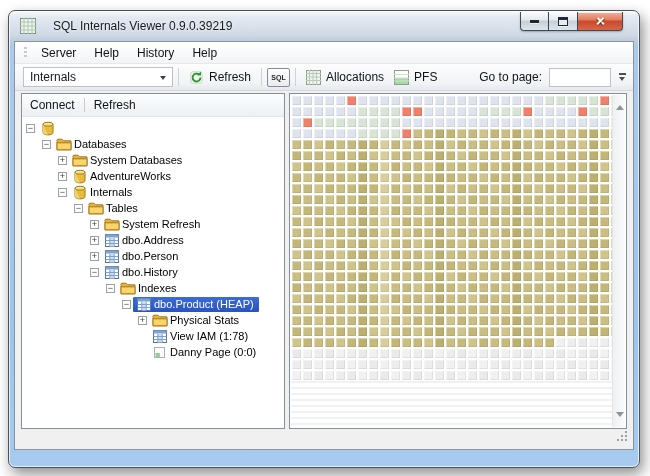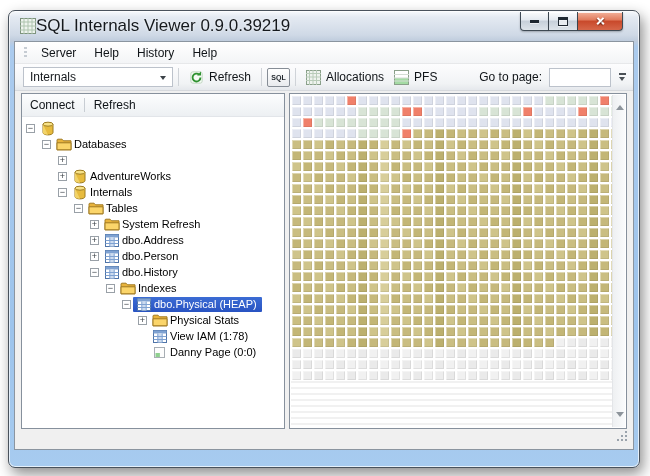--- a/index.html
+++ b/index.html
@@ -3,21 +3,21 @@
 <meta charset="utf-8">
 <style>
   *{box-sizing:border-box;margin:0;padding:0}
   html,body{width:650px;height:476px;background:#fff;font-family:"Liberation Sans",sans-serif;overflow:hidden;position:relative}
 
   
   .window{position:absolute;left:8px;top:10px;width:632px;height:458px;border:1px solid #49525c;border-radius:7px;
     background:linear-gradient(180deg,#f7fafd 0,#e4eaf2 6px,#cfd9e6 24px,#bfccdd 30px,#abcbee 36px,#9dc4ec 70%,#a7cbef 100%);
     box-shadow:3px 6px 14px rgba(0,0,0,.45), inset 0 0 0 1px rgba(255,255,255,.7)}
   .titlebar{position:absolute;left:0;top:0;right:0;height:30px;display:flex;align-items:center;padding-left:11px}
-  .title{font-size:17px;color:#15191d;margin-left:0;text-shadow:0 0 3px rgba(255,255,255,.9)}
+  .title{font-size:12px;color:#15191d;margin-left:17px;text-shadow:0 0 3px rgba(255,255,255,.9)}
   .capbtns{position:absolute;top:1px;right:16px;display:flex;gap:0}
   .capbtn{height:19px;border:1px solid #3f4a54;border-top:none;display:flex;align-items:center;justify-content:center;
     background:linear-gradient(#fbfcfd,#e3e9ef 45%,#c6cfd9 50%,#dde4ea);box-shadow:inset 0 1px 0 rgba(255,255,255,.85),0 1px 2px rgba(0,0,0,.25)}
   .capbtn.minb{width:29px;border-radius:0 0 0 4px}
   .capbtn.maxb{width:29px;border-left:none}
   .capbtn.closeb{width:45px;border-left:none;border-radius:0 0 4px 0;
     background:linear-gradient(#f3b39c,#e07a5c 45%,#c8482a 50%,#d6674a);}
   .g-min{width:9px;height:3px;background:#1f2831;box-shadow:0 1px 0 rgba(255,255,255,.6)}
   .g-max{width:10px;height:9px;border:1px solid #1f2831;border-top:3px solid #1f2831;background:rgba(255,255,255,.55);box-shadow:0 1px 0 rgba(255,255,255,.6)}
   .g-x{position:relative;width:11px;height:11px}
@@ -185,20 +185,29 @@
                   <svg width="16" height="13" viewBox="0 0 16 13">
                     <path d="M1 3.5V11.8H15V2.8H7.6L6 1.2H2A1 1 0 0 0 1 2.2Z" fill="#e8b33c" stroke="#a07a22"></path>
                     <path d="M1 4.8H15V11.8H1Z" fill="#fbd56a" stroke="#a07a22"></path>
                   </svg>
                 </span>
                 <span class="tlabel">Databases</span>
               </span>
             </div>
             <div class="trow" style="padding-left: 36px;">
               <span class="expander">+</span>
+              <span class="selwrap">
+                <span class="ticon">
+                  <svg width="16" height="13" viewBox="0 0 16 13">
+                    <path d="M1 3.5V11.8H15V2.8H7.6L6 1.2H2A1 1 0 0 0 1 2.2Z" fill="#e8b33c" stroke="#a07a22"></path>
+                    <path d="M1 4.8H15V11.8H1Z" fill="#fbd56a" stroke="#a07a22"></path>
+                  </svg>
+                </span>
+                <span class="tlabel">System Databases</span>
+              </span>
             </div>
             <div class="trow" style="padding-left: 36px;">
               <span class="expander">+</span>
               <span class="selwrap">
                 <span class="ticon">
                   <svg width="14" height="15" viewBox="0 0 14 15">
                     <path d="M2 3.2v8.4c0 1.3 2.2 2.3 5 2.3s5-1 5-2.3V3.2" fill="#e7bb3e" stroke="#9c7a1e"></path>
                     <path d="M2 3.2v8.4c0 1.3 2.2 2.3 5 2.3" fill="#f2d368" stroke="none"></path>
                     <ellipse cx="7" cy="3.2" rx="5" ry="2" fill="#f8e287" stroke="#9c7a1e"></ellipse>
                   </svg>
@@ -301,21 +310,21 @@
               <span class="expander">−</span>
               <span class="selwrap">
                 <span class="ticon">
                   <svg width="14" height="13" viewBox="0 0 14 13">
                     <rect x="0.5" y="0.5" width="13" height="12" fill="#ffffff" stroke="#4f74a8"></rect>
                     <rect x="0.5" y="0.5" width="13" height="3" fill="#7fa2d2"></rect>
                     <rect x="4.8" y="3.5" width="4.4" height="9" fill="#cddcf0"></rect>
                     <path d="M4.8 3.5v9M9.2 3.5v9M0.5 6.5h13M0.5 9.5h13" stroke="#7fa2d2" fill="none"></path>
                   </svg>
                 </span>
-                <span class="tlabel">dbo.Physical (HEAP)</span>
+                <span class="tlabel">dbo.Product (HEAP)</span>
               </span>
             </div>
             <div class="trow" style="padding-left: 116px;">
               <span class="expander">+</span>
               <span class="selwrap">
                 <span class="ticon">
                   <svg width="16" height="13" viewBox="0 0 16 13">
                     <path d="M1 3.5V11.8H15V2.8H7.6L6 1.2H2A1 1 0 0 0 1 2.2Z" fill="#e8b33c" stroke="#a07a22"></path>
                     <path d="M1 4.8H15V11.8H1Z" fill="#fbd56a" stroke="#a07a22"></path>
                   </svg>

